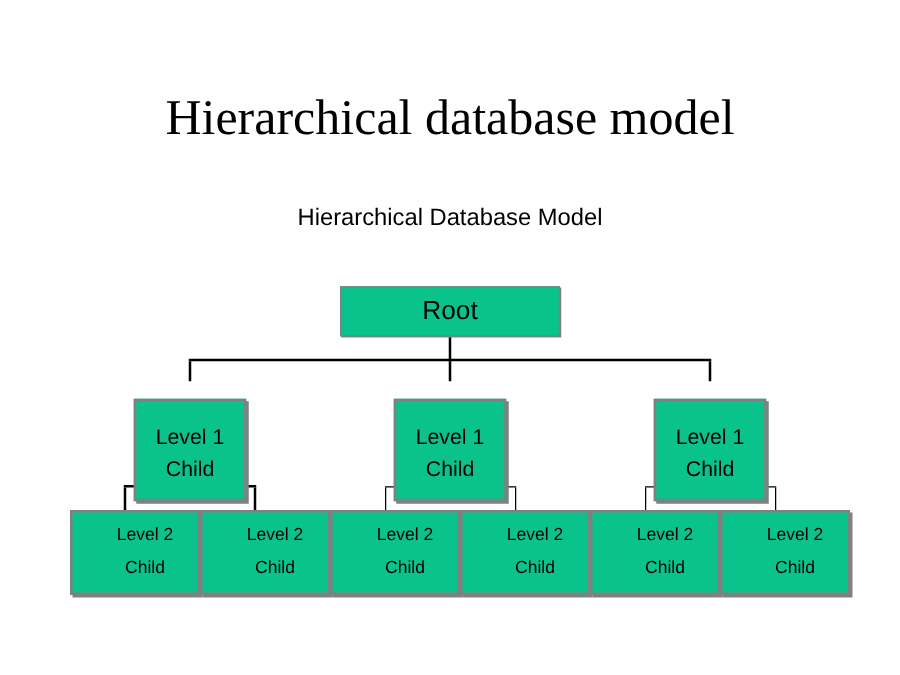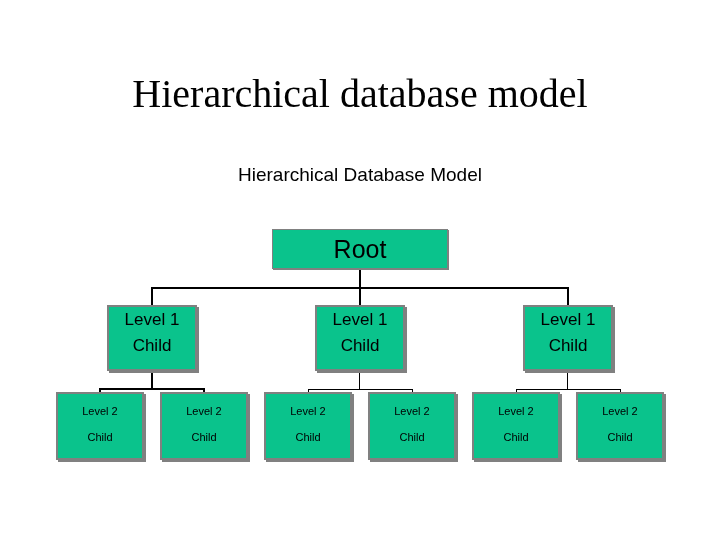--- a/index.html
+++ b/index.html
@@ -42,43 +42,44 @@
     color: var(--text);
     text-align: center;
     white-space: pre-line;
     box-sizing: content-box;
   }
   .node-root {
     left: 272px; top: 229px;
     width: 174px; height: 38px;
     border: 1px solid var(--box-border);
     box-shadow: 1px 1px 0 var(--box-border);
-    font-size: 25px;
+    font-size: 21px;
     line-height: 38px;
   }
   .node-l1 {
     width: 86px; height: 62px;
     border: 2px solid var(--box-border);
     box-shadow: 2px 2px 0 var(--box-border);
     font-size: 17px;
     line-height: 26px;
-    padding-top: 0;
-    top: 305px;
+    padding-top: 16px;
+    top: 319px;
   }
   .node-l1.p0 { left: 107px; }
   .node-l1.p1 { left: 315px; }
   .node-l1.p2 { left: 523px; }
   .node-l2 {
     width: 84px; height: 60px;
     border: 2px solid var(--box-border);
     box-shadow: 2px 2px 0 var(--box-border);
-    font-size: 11px;
+    font-size: 14px;
     line-height: 26px;
     padding-top: 4px;
-    top: 392px;
+    top: 408px;
+    padding-left: 16px;
   }
   .node-l2.p0 { left: 56px; }
   .node-l2.p1 { left: 160px; }
   .node-l2.p2 { left: 264px; }
   .node-l2.p3 { left: 368px; }
   .node-l2.p4 { left: 472px; }
   .node-l2.p5 { left: 576px; }
   .line {
     position: absolute;
     background: var(--connector);

